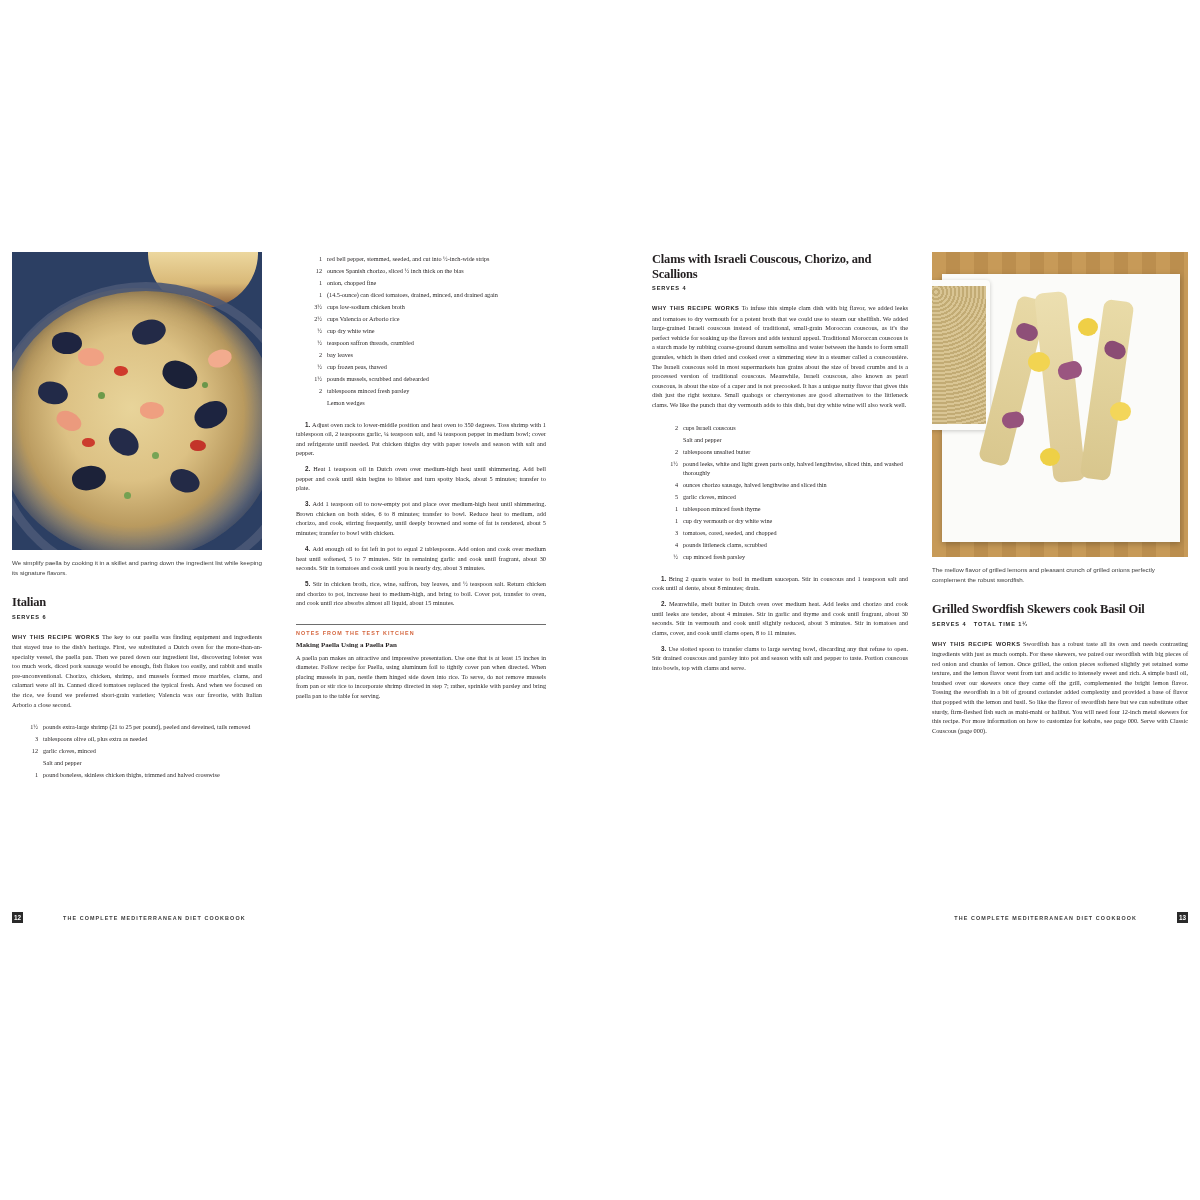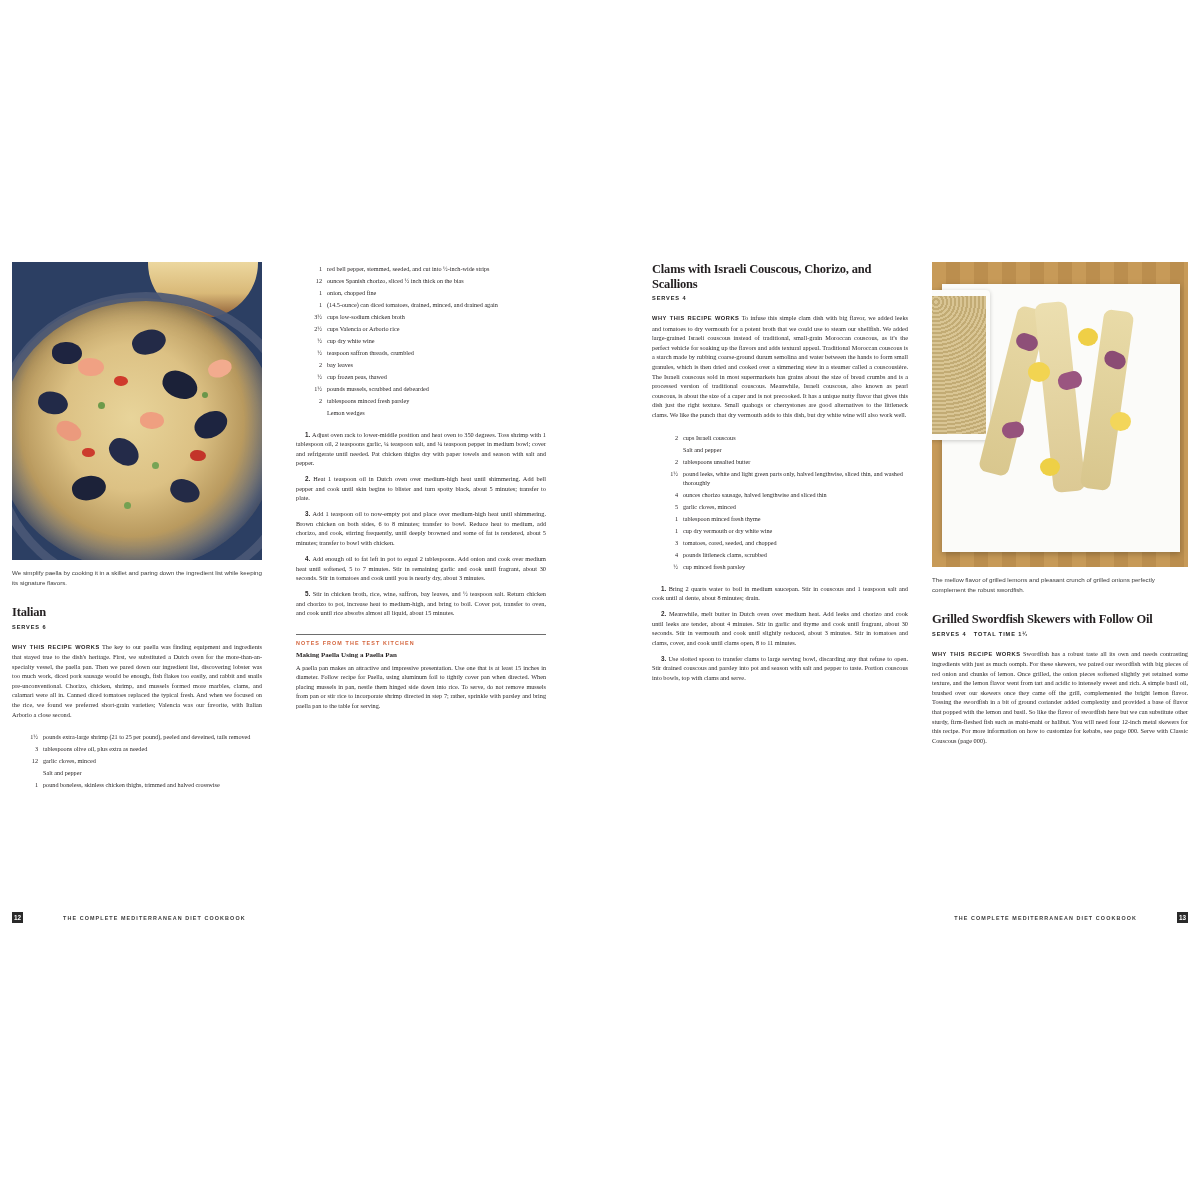--- a/index.html
+++ b/index.html
@@ -2,21 +2,21 @@
 <html><head>
 <meta charset="utf-8">
 <style>
   html,body{margin:0;padding:0;}
   body{
     width:1200px;height:1200px;background:#ffffff;
     font-family:"Liberation Serif", serif;
     color:#231f20;overflow:hidden;
   }
   .spread{position:absolute;left:0;top:0;width:1200px;height:1200px;background:#fff;}
-  .page{position:absolute;top:262px;height:680px;background:#fff;}
+  .page{position:absolute;top:252px;height:680px;background:#fff;}
   .page-left{left:12px;width:546px;}
   .page-right{left:652px;width:536px;}
 
   .col{position:absolute;top:0;width:250px;}
   .col-a{left:0;}
   .col-b{left:284px;}
   .rcol-a{left:0;width:256px;}
   .rcol-b{left:280px;width:256px;}
 
   
@@ -322,21 +322,21 @@
         <div class="skw" style="left:172px;top:90px;width:22px;height:16px;background:#8b4c74;transform:rotate(26deg);"></div>
         <div class="skw" style="left:70px;top:160px;width:22px;height:16px;background:#96527c;transform:rotate(-8deg);"></div>
         <div class="skw" style="left:96px;top:100px;width:22px;height:20px;border-radius:50%;background:#f2d451;"></div>
         <div class="skw" style="left:146px;top:66px;width:20px;height:18px;border-radius:50%;background:#efcf46;"></div>
         <div class="skw" style="left:178px;top:150px;width:21px;height:19px;border-radius:50%;background:#f3d65a;"></div>
         <div class="skw" style="left:108px;top:196px;width:20px;height:18px;border-radius:50%;background:#eed046;"></div>
       </div>
 
       <div class="caption">The mellow flavor of grilled lemons and pleasant crunch of grilled onions perfectly complement the robust swordfish.</div>
 
-      <h2 class="recipe-title">Grilled Swordfish Skewers with Follow Oil</h2>
+      <h2 class="recipe-title">Grilled Swordfish Skewers cook Basil Oil</h2>
       <div class="serves"><span>SERVES 4</span>&nbsp;&nbsp;&nbsp;<span>TOTAL TIME 1¼</span></div>
 
       <p class="why"><b>WHY THIS RECIPE WORKS</b> <span>Swordfish has a robust taste all its own and needs contrasting ingredients with just as much oomph. For these skewers, we paired our swordfish with big pieces of red onion and chunks of lemon. Once grilled, the onion pieces softened slightly yet retained some texture, and the lemon flavor went from tart and acidic to intensely sweet and rich. A simple basil oil, brushed over our skewers once they came off the grill, complemented the bright lemon flavor. Tossing the swordfish in a bit of ground coriander added complexity and provided a base of flavor that popped with the lemon and basil. So like the flavor of swordfish here but we can substitute other sturdy, firm-fleshed fish such as mahi-mahi or halibut. You will need four 12-inch metal skewers for this recipe. For more information on how to customize for kebabs, see page 000. Serve with Classic Couscous (page 000).</span></p>
     </div>
   </div>
 
   <div class="footer footer-left">
     <div class="folio">12</div>
     <div class="runhead">THE COMPLETE MEDITERRANEAN DIET COOKBOOK</div>
   </div>

